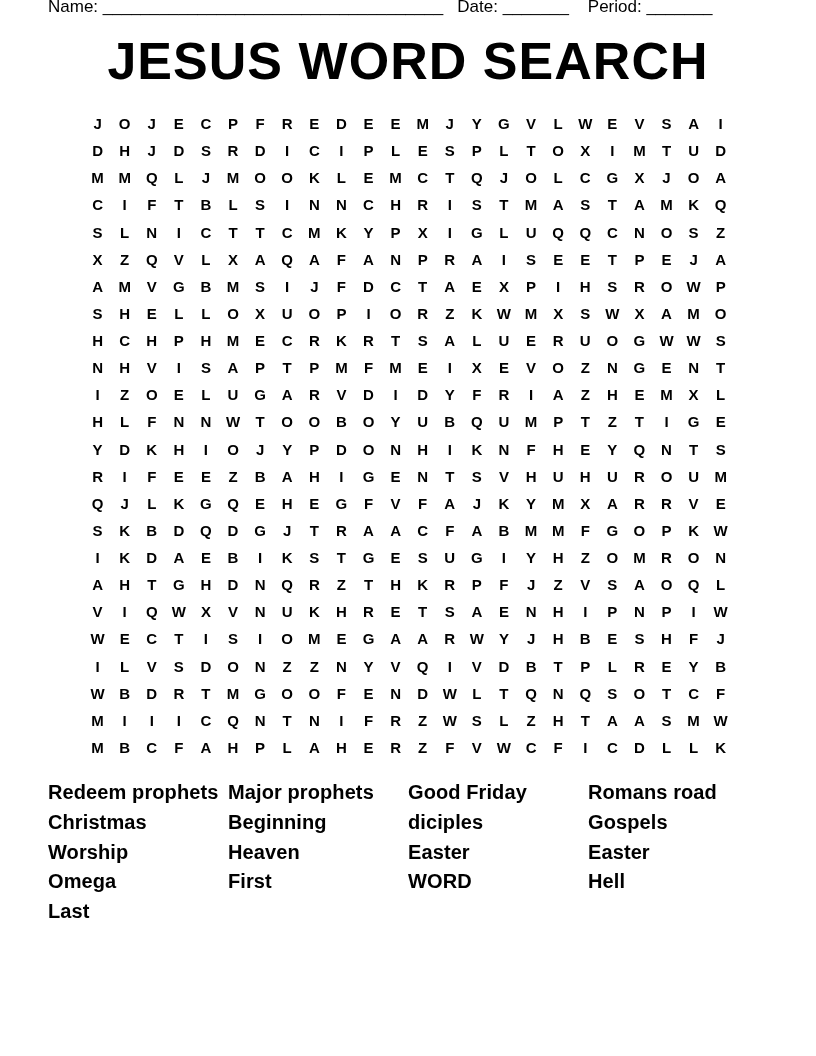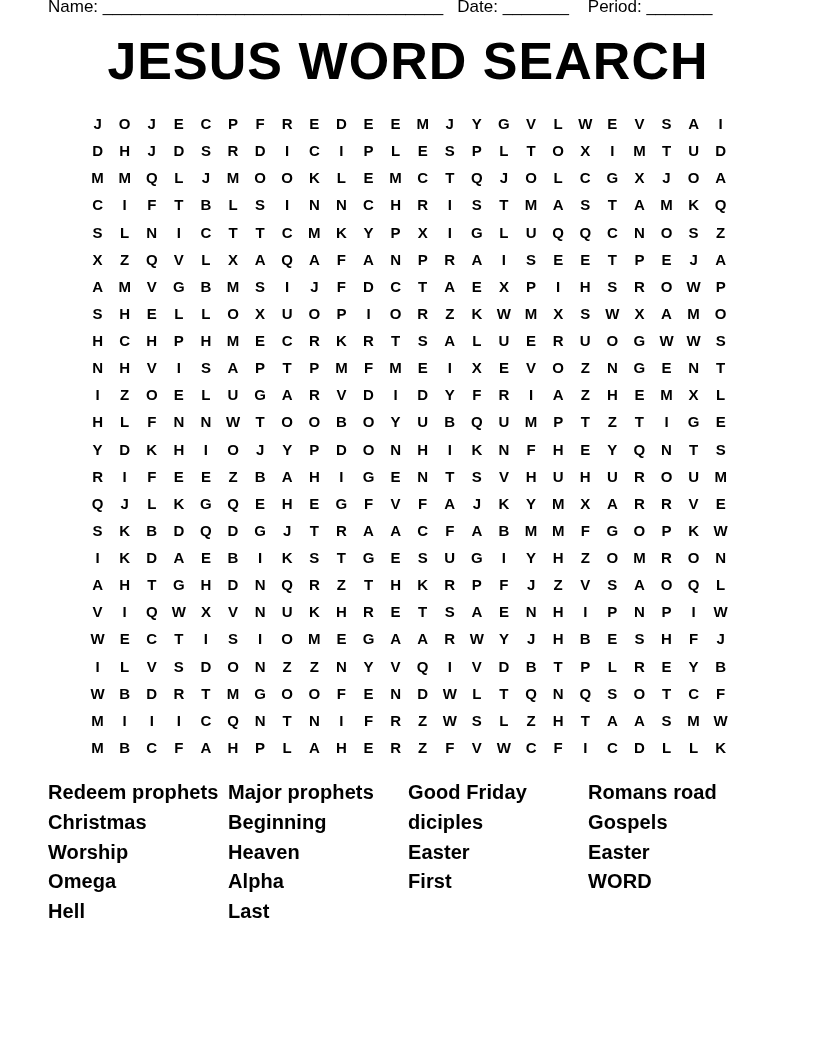--- a/index.html
+++ b/index.html
@@ -605,18 +605,17 @@
     <div class="word">Romans road</div>
     <div class="word">Christmas</div>
     <div class="word">Beginning</div>
     <div class="word">diciples</div>
     <div class="word">Gospels</div>
     <div class="word">Worship</div>
     <div class="word">Heaven</div>
     <div class="word">Easter</div>
     <div class="word">Easter</div>
     <div class="word">Omega</div>
-    <div class="word">Alpha</div>
     <div class="word">First</div>
     <div class="word">WORD</div>
     <div class="word">Hell</div>
     <div class="word">Last</div>
   </div>
 
 </body></html>

